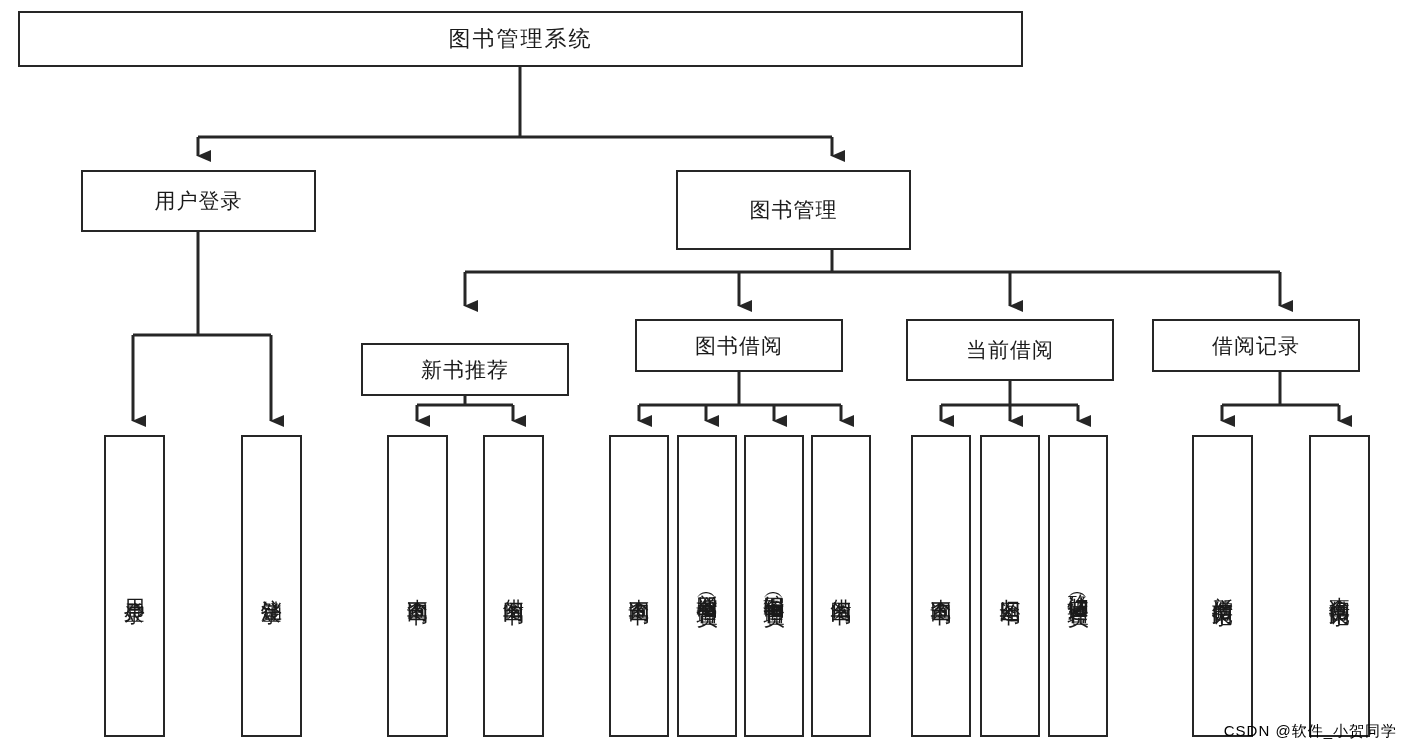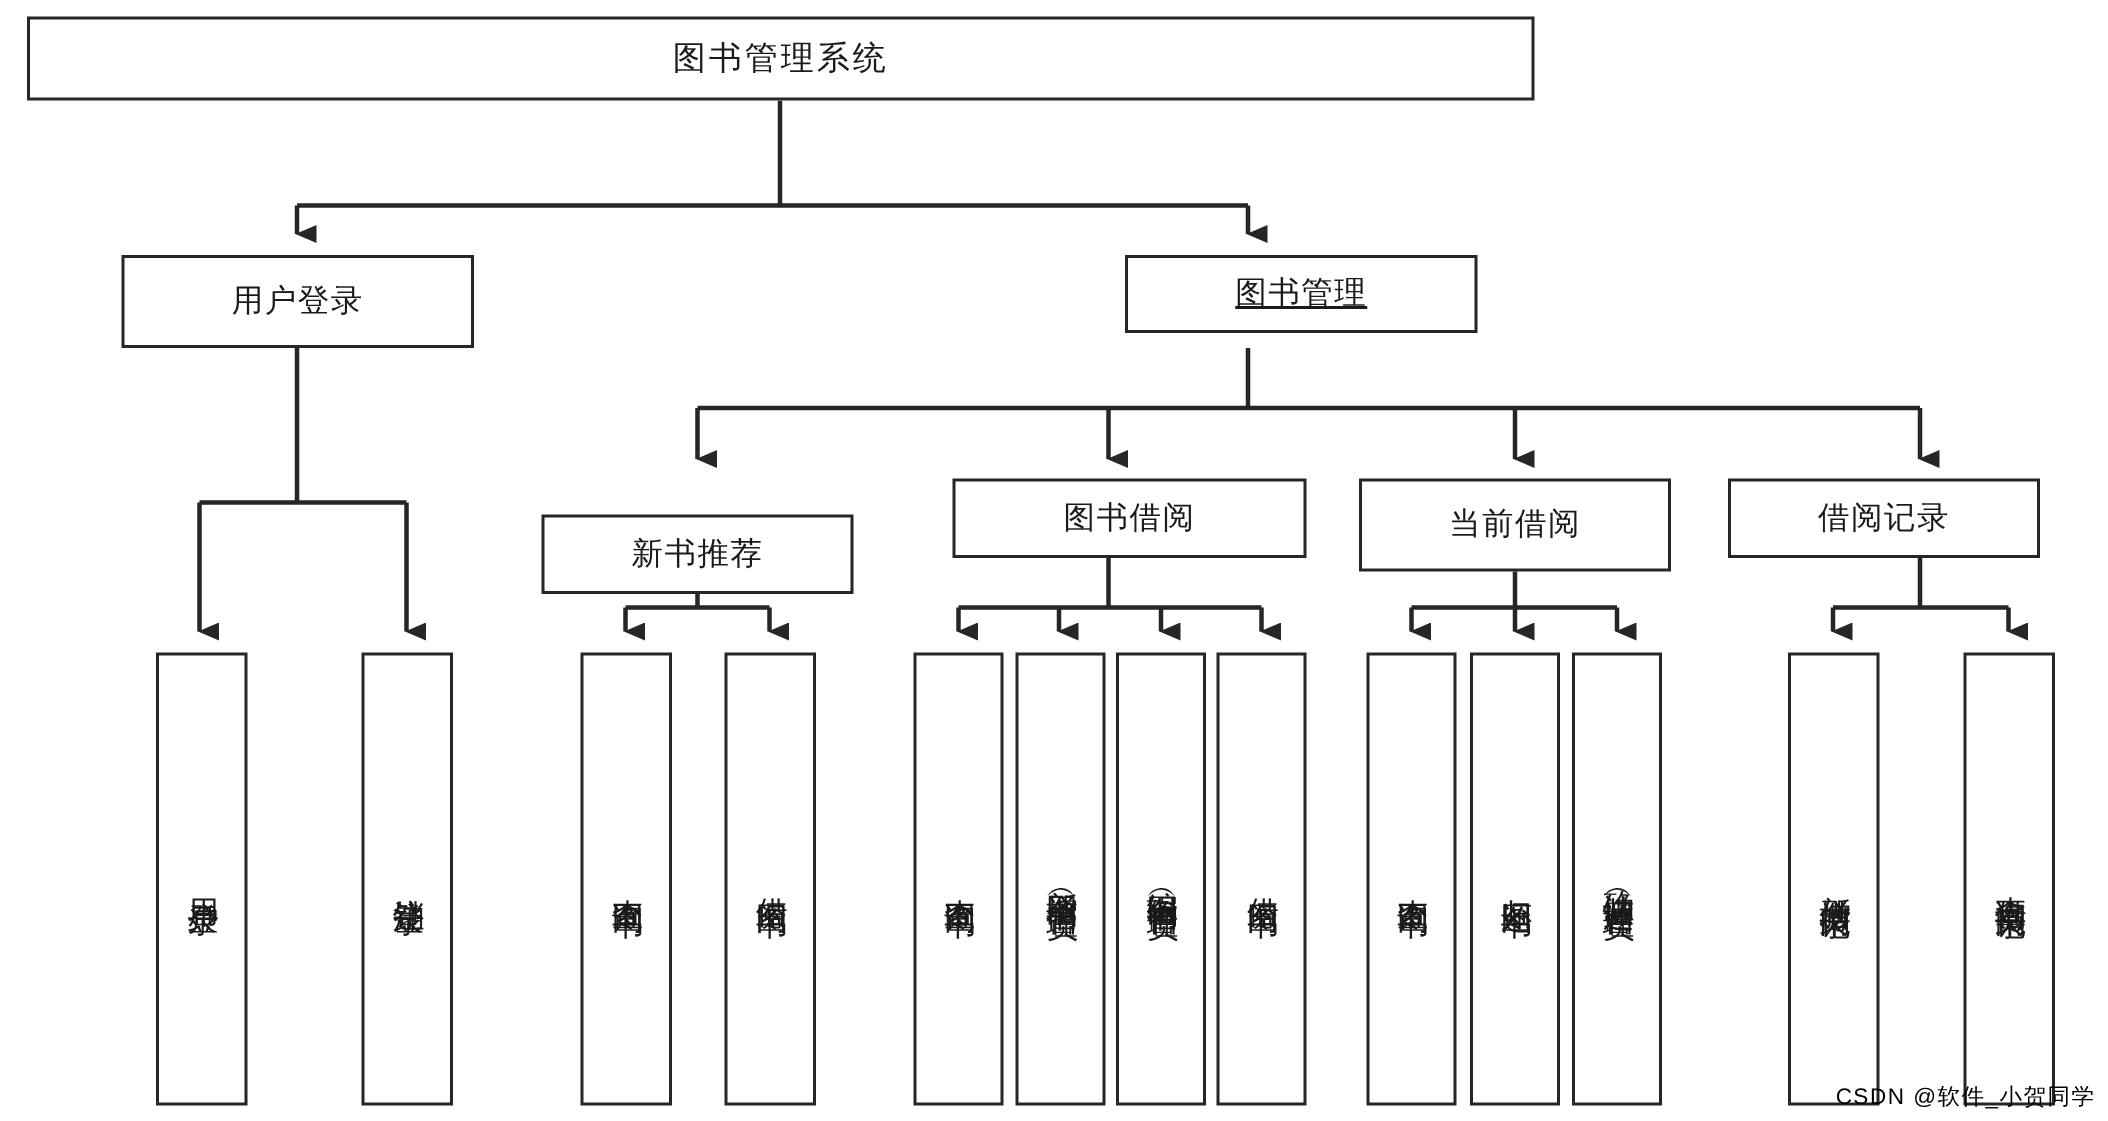--- a/index.html
+++ b/index.html
@@ -69,24 +69,24 @@
       <path d="M1280,372 L1280,405"></path>
       <path d="M1222,405 L1339,405"></path>
       <path d="M1222,405 L1222,421" marker-end="url(#arr)"></path>
       <path d="M1339,405 L1339,421" marker-end="url(#arr)"></path>
     </g>
   </svg>
 
   <div class="node root" style="left:18px;top:11px;width:1005px;height:56px;">图书管理系统</div>
 
   <div class="node h" style="left:81px;top:170px;width:235px;height:62px;">用户登录</div>
-  <div class="node h" style="left:750px;top:170px;width:235px;height:52px;text-decoration:underline;">图书管理</div>
+  <div class="node h" style="left:676px;top:170px;width:235px;height:80px;">图书管理</div>
 
   <div class="node h" style="left:361px;top:319px;width:208px;height:53px;margin-top:24px;">新书推荐</div>
-  <div class="node h" style="left:635px;top:319px;width:236px;height:53px;">图书借阅</div>
+  <div class="node h" style="left:635px;top:319px;width:208px;height:53px;">图书借阅</div>
   <div class="node h" style="left:906px;top:319px;width:208px;height:62px;">当前借阅</div>
   <div class="node h" style="left:1152px;top:319px;width:208px;height:53px;">借阅记录</div>
 
   <div class="node v" style="left:104px;top:435px;width:61px;height:302px;">用户登录</div>
   <div class="node v" style="left:241px;top:435px;width:61px;height:302px;">注销登录</div>
 
   <div class="node v" style="left:387px;top:435px;width:61px;height:302px;">查询图书</div>
   <div class="node v" style="left:483px;top:435px;width:61px;height:302px;">借阅图书</div>
 
   <div class="node v" style="left:609px;top:435px;width:60px;height:302px;">查询图书</div>

